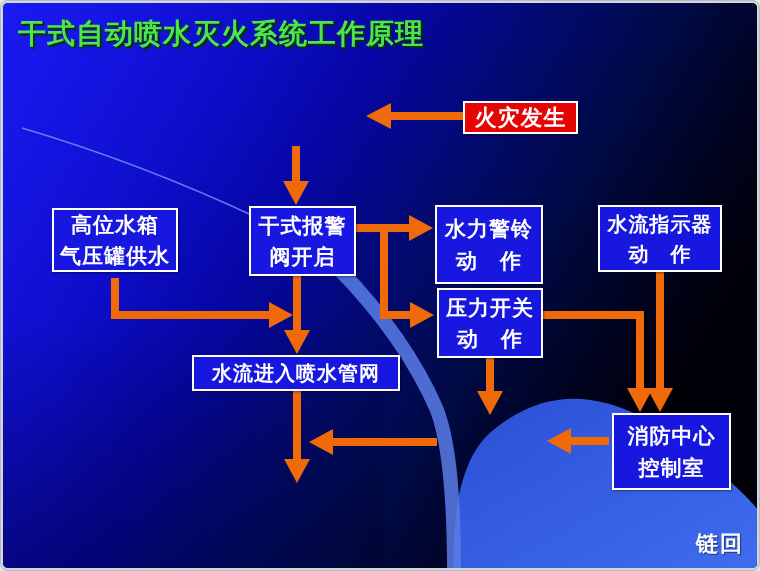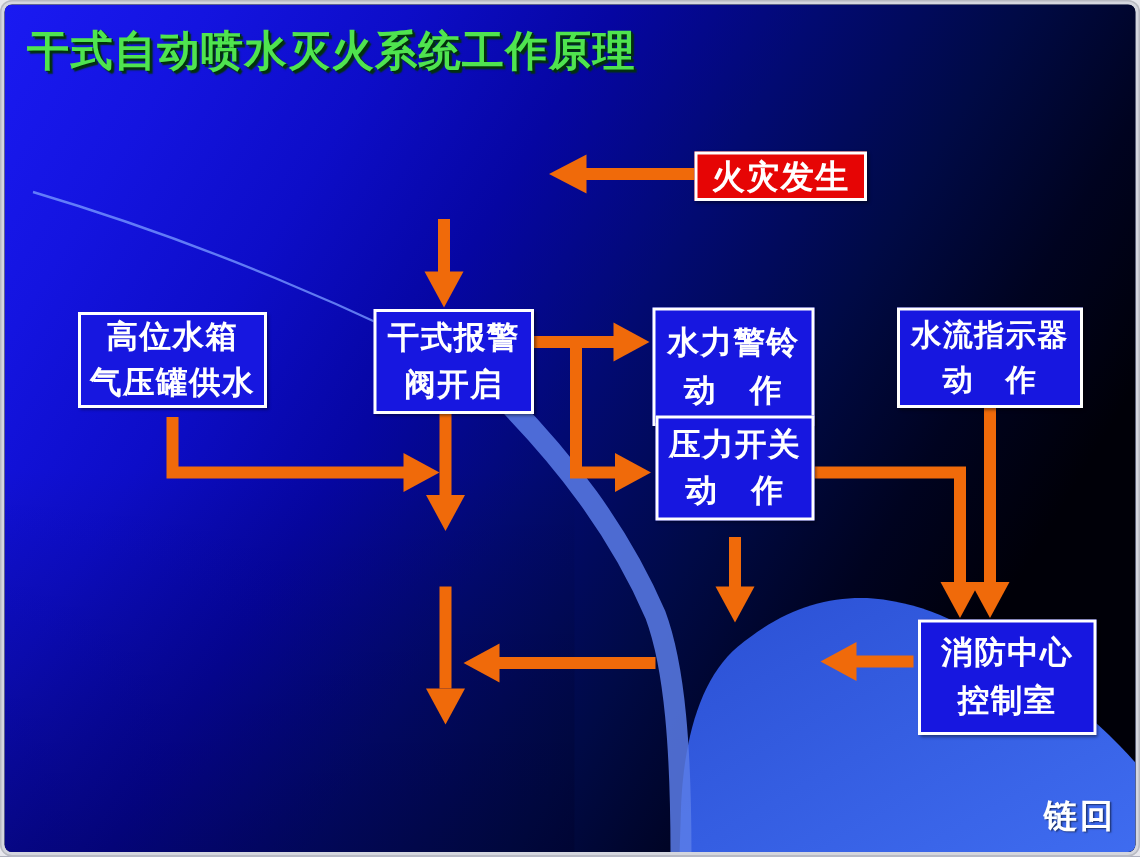--- a/index.html
+++ b/index.html
@@ -19,21 +19,21 @@
         display:flex;align-items:center;justify-content:center;
         white-space:pre-line;box-shadow:1px 1px 2px rgba(0,0,0,.45);}
   .node.red{background:var(--box-red,#e60505);font-size:22px;text-align:center;}
   .node.green{background:var(--box-green,#0e7c10);}
   .n-vent{left:225px;top:74px;width:133px;height:71px;}
   .n-fire{left:460px;top:98px;width:115px;height:33px;}
   .n-tank{left:49px;top:205px;width:126px;height:64px;}
   .n-dryvalve{left:246px;top:203px;width:107px;height:70px;}
   .n-bell{left:432px;top:202px;width:108px;height:79px;}
   .n-indicator{left:595px;top:202px;width:124px;height:67px;font-size:20px;}
-  .n-pressure{left:434px;top:274px;width:106px;height:70px;}
+  .n-pressure{left:434px;top:285px;width:106px;height:70px;}
   .n-pipe{left:189px;top:352px;width:208px;height:36px;font-size:20px;}
   .n-pump{left:434px;top:414px;width:108px;height:73px;}
   .n-center{left:609px;top:410px;width:119px;height:77px;}
   .n-ok{left:237px;top:482px;width:107px;height:75px;}
   .footer-link{position:absolute;right:13px;bottom:9px;font-size:22px;font-weight:bold;
         color:#fff;text-decoration:none;letter-spacing:2px;cursor:pointer;
         text-shadow:1px 1px 1px rgba(0,0,0,.5);margin-left:20px;}
   .arrow{stroke:var(--arrow-orange,#f06a0a);stroke-width:8;fill:none;stroke-linejoin:miter;}
   .ahead{fill:var(--arrow-orange,#f06a0a);stroke:none;}
 </style>
@@ -141,20 +141,23 @@
 动　作</span>
     </div>
     <div class="node n-indicator">
       <span>水流指示器
 动　作</span>
     </div>
     <div class="node n-pressure">
       <span>压力开关
 动　作</span>
     </div>
+    <div class="node n-pipe">
+      <span>水流进入喷水管网</span>
+    </div>
     <div class="node n-center">
       <span>消防中心
 控制室</span>
     </div>
 
     <a class="footer-link">链回</a>
   </div>
 </div>
 
 </body></html>

